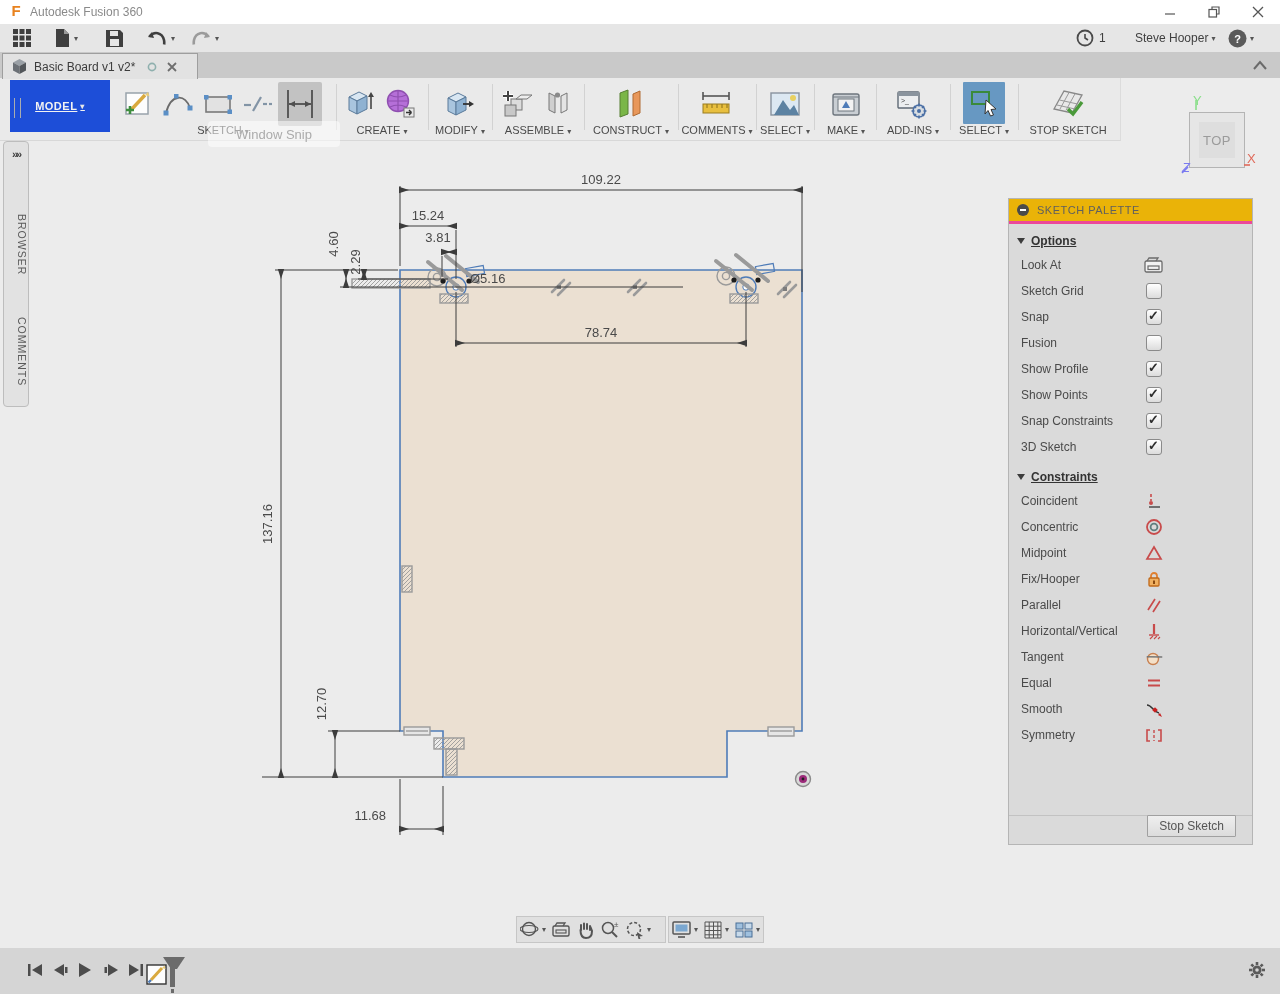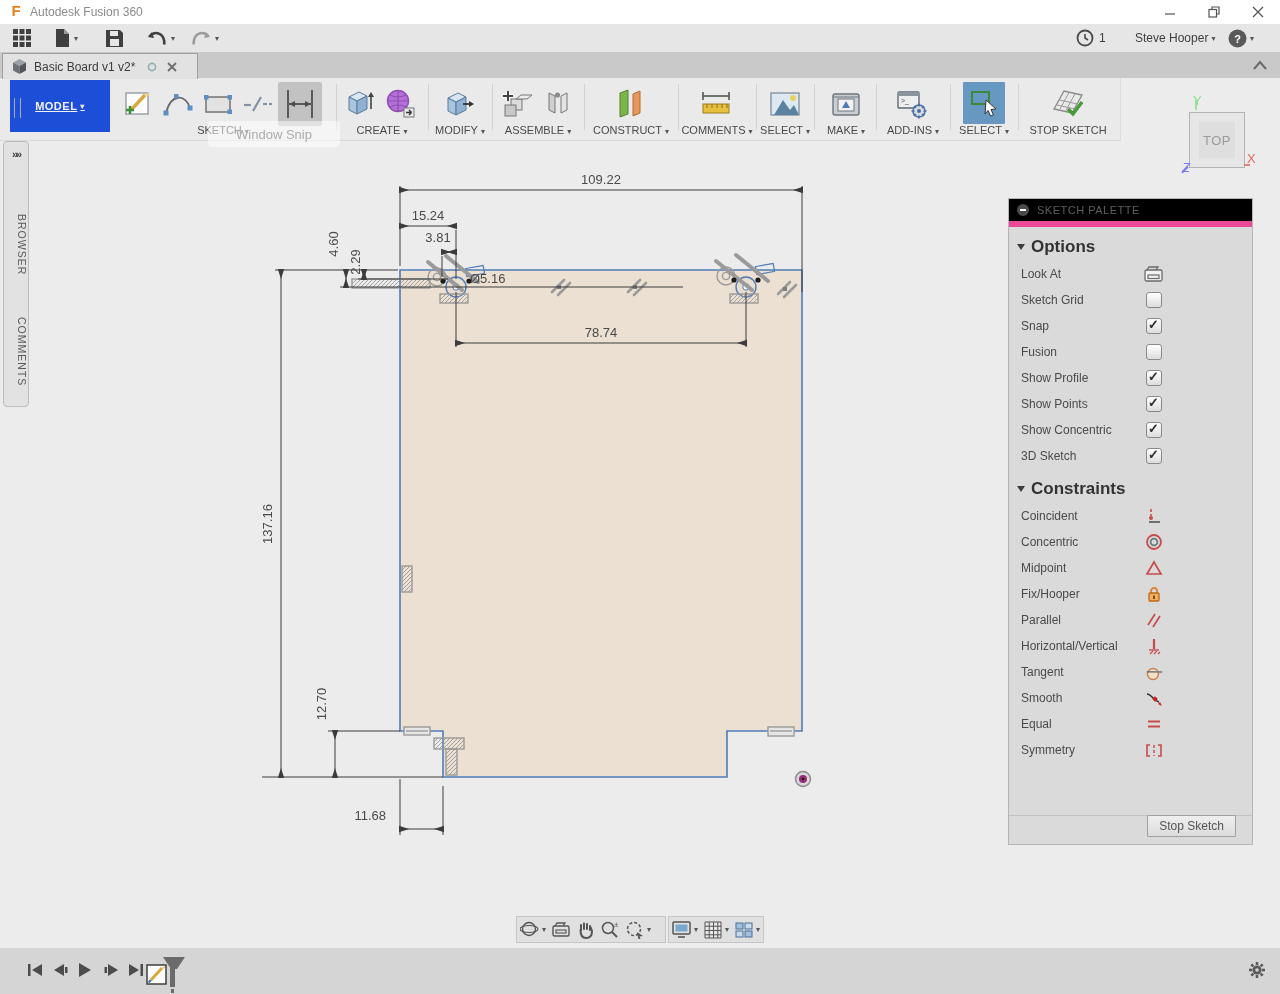--- a/index.html
+++ b/index.html
@@ -42,25 +42,25 @@
   .railexp{position:absolute;left:0px;top:6px;width:24px;text-align:center;font-size:11px;font-weight:bold;color:#3f3f3f;letter-spacing:-2px;}
   .vtext{position:absolute;left:0;width:24px;writing-mode:vertical-rl;font-size:10.5px;color:#5a5a5a;letter-spacing:1px;text-align:center;}
   
   .viewcube{position:absolute;left:1189px;top:112px;width:54px;height:54px;background:#e6e6e6;border:1px solid #b4b4b4;z-index:12;}
   .vcinner{position:absolute;left:9px;top:9px;width:36px;height:36px;background:#dedede;display:flex;align-items:center;justify-content:center;font-size:13px;color:#9b9b9b;letter-spacing:.5px;}
   .axy{position:absolute;left:1193px;top:93px;color:#8adf8a;font-size:13px;z-index:12;}
   .axx{position:absolute;left:1247px;top:151px;color:#e06a5a;font-size:13px;z-index:12;}
   .axz{position:absolute;left:1182px;top:160px;color:#7a7af0;font-size:13px;font-style:italic;z-index:12;}
   
   .palette{position:absolute;left:1008px;top:198px;width:245px;height:647px;background:#dadada;border:1px solid #b5b5b5;z-index:18;box-sizing:border-box;}
-  .palhead{height:22px;background:#000000;border-bottom:6px solid #ec4899;display:flex;align-items:center;}
+  .palhead{height:22px;background:#eab308;border-bottom:3px solid #ec4899;display:flex;align-items:center;}
   .palhead .ttl{font-size:11px;color:#5f5f5f;letter-spacing:.5px;margin-left:8px;}
   .minus-circle{width:12px;height:12px;border-radius:50%;background:#4a4a4a;margin-left:8px;position:relative;}
   .minus-circle::after{content:"";position:absolute;left:3px;top:5px;width:6px;height:2px;background:#fff;}
-  .sechead{display:flex;align-items:center;margin:10px 0 4px 8px;font-size:17px;font-weight:bold;color:#333;}
+  .sechead{display:flex;align-items:center;margin:10px 0 4px 8px;font-size:12px;font-weight:bold;color:#333;text-decoration:underline;}
   .tri{width:0;height:0;border-left:4px solid transparent;border-right:4px solid transparent;border-top:6px solid #3c3c3c;margin-right:6px;}
   .prow{height:26px;display:flex;align-items:center;}
   .prow .lbl{font-size:12px;color:#4a4a4a;margin-left:12px;flex:1;}
   .prow .ctl{width:40px;display:flex;justify-content:center;margin-right:78px;}
   .cb{width:14px;height:14px;border:1px solid #8a8a8a;border-radius:3px;background:linear-gradient(#ffffff,#dcdcdc);position:relative;}
   .cb.on::after{content:"✓";position:absolute;left:1px;top:-2px;font-size:13px;color:#2e2e2e;font-weight:bold;}
   .stopbtn{position:absolute;right:16px;bottom:7px;padding:3px 11px;background:linear-gradient(#efefef,#dcdcdc);border:1px solid #a0a0a0;font-size:12px;color:#555;border-radius:1px;}
   .palfootline{position:absolute;left:0;bottom:28px;width:100%;border-top:1px solid #c2c2c2;}
   
   .navgrp{position:absolute;top:916px;height:25px;background:#e0e0e0;border:1px solid #c6c6c6;display:flex;align-items:center;z-index:14;}
@@ -562,21 +562,21 @@
         <span class="cb on"></span>
       </span>
   </div>
   <div class="prow">
     <span class="lbl">Show Points</span>
     <span class="ctl">
         <span class="cb on"></span>
       </span>
   </div>
   <div class="prow">
-    <span class="lbl">Show Concentric</span>
+    <span class="lbl">Snap Constraints</span>
     <span class="ctl">
         <span class="cb on"></span>
       </span>
   </div>
   <div class="prow">
     <span class="lbl">3D Sketch</span>
     <span class="ctl">
         <span class="cb on"></span>
       </span>
   </div>
@@ -644,34 +644,34 @@
   <div class="prow">
     <span class="lbl">Tangent</span>
     <span class="ctl">
         <svg width="18" height="17">
           <circle cx="8" cy="10" r="5.5" fill="#f4e0c8" stroke="#c88050" stroke-width="1.4"></circle>
           <path d="M2,6 L17,10" stroke="#777" stroke-width="1.4" transform="rotate(-14 9 8)"></path>
         </svg>
       </span>
   </div>
   <div class="prow">
+    <span class="lbl">Equal</span>
+    <span class="ctl">
+        <svg width="16" height="12">
+          <path d="M2,3.5 h12 M2,8.5 h12" stroke="#c84b4b" stroke-width="2"></path>
+        </svg>
+      </span>
+  </div>
+  <div class="prow">
     <span class="lbl">Smooth</span>
     <span class="ctl">
         <svg width="18" height="17">
           <path d="M2,4 C7,4 8,11 14,12" fill="none" stroke="#333" stroke-width="1.5"></path>
           <rect x="8" y="7" width="4" height="4" fill="#c82020" transform="rotate(45 10 9)"></rect>
           <path d="M13,14 l4,2 l-2,-4" fill="#c82020"></path>
-        </svg>
-      </span>
-  </div>
-  <div class="prow">
-    <span class="lbl">Equal</span>
-    <span class="ctl">
-        <svg width="16" height="12">
-          <path d="M2,3.5 h12 M2,8.5 h12" stroke="#c84b4b" stroke-width="2"></path>
         </svg>
       </span>
   </div>
   <div class="prow">
     <span class="lbl">Symmetry</span>
     <span class="ctl">
         <svg width="18" height="15">
           <path d="M5,2 H2 V13 H5 M13,2 H16 V13 H13" fill="none" stroke="#c84b4b" stroke-width="1.6"></path>
           <path d="M9,2 V13" stroke="#c84b4b" stroke-width="1.4" stroke-dasharray="3 2"></path>
         </svg>

